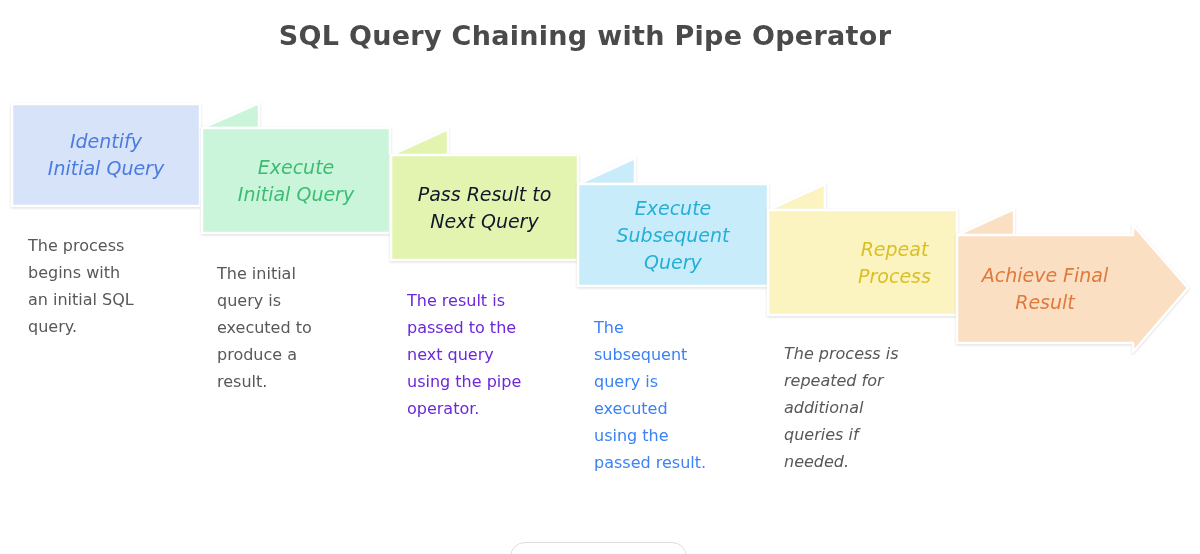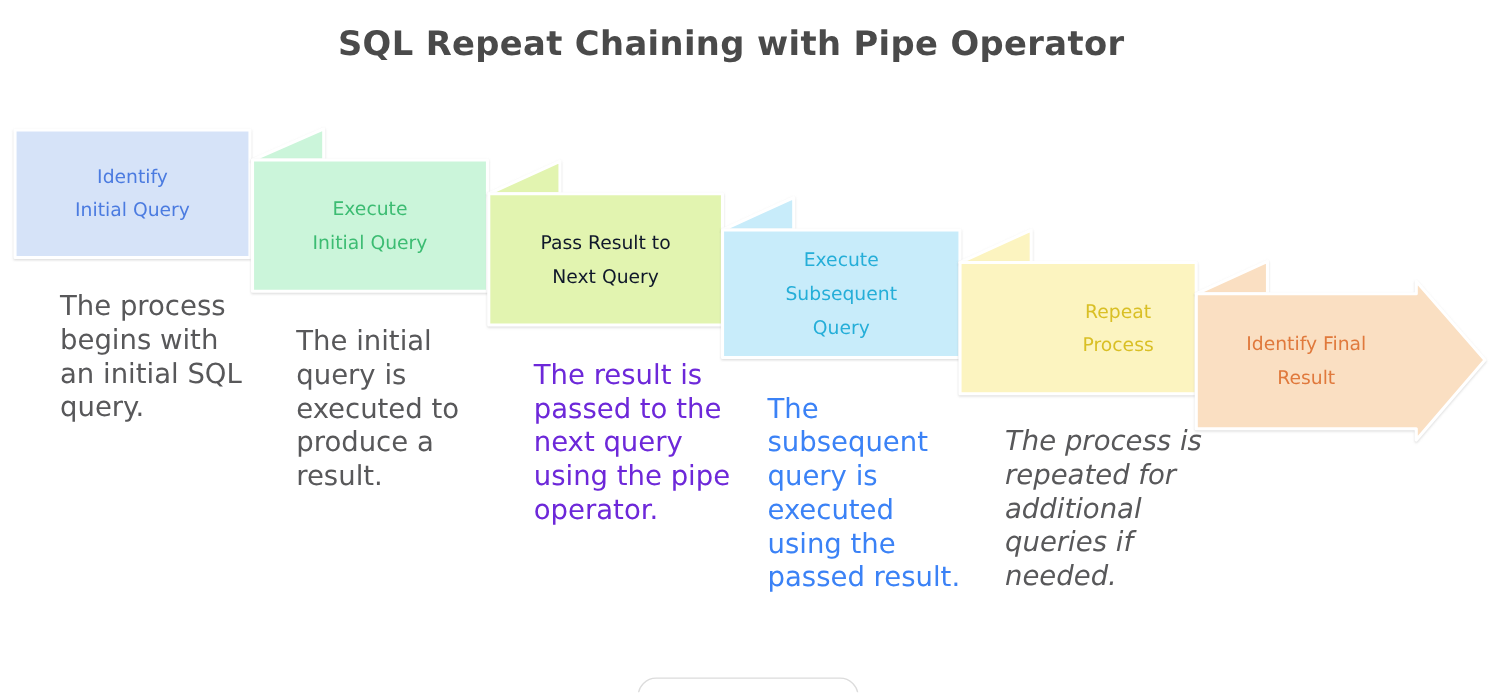--- a/index.html
+++ b/index.html
@@ -32,30 +32,30 @@
     stroke-linejoin: round;
     filter: drop-shadow(0 1px 1px rgba(130,130,130,0.28));
   }
   .step-title {
     position: absolute;
     display: flex;
     align-items: center;
     justify-content: center;
     text-align: center;
     white-space: pre-line;
-    font-size: 15px;
+    font-size: 19px;
     line-height: 27px;
+    font-style: italic;
   }
   .step-desc {
     position: absolute;
     white-space: pre-line;
-    font-size: 22px;
+    font-size: 16px;
     line-height: 27px;
     width: 182px;
-    margin-left: 20px;
   }
   .t1 { left: 12px;  top: 104px; width: 188px; height: 102px; }
   .t2 { left: 202px; top: 128px; width: 188px; height: 105px; }
   .t3 { left: 391px; top: 155px; width: 187px; height: 105px; }
   .t4 { left: 578px; top: 184px; width: 190px; height: 102px; }
   .t5 { left: 768px; top: 210px; width: 189px; height: 105px; }
   .t6 { left: 957px; top: 235px; width: 176px; height: 108px; }
   .d1 { left: 28px;  top: 232px; }
   .d2 { left: 217px; top: 260px; }
   .d3 { left: 407px; top: 287px; }
@@ -72,21 +72,21 @@
     border: 1px solid #dcdcdc;
     border-radius: 15px;
     box-sizing: border-box;
   }
 </style>
 </head>
 <body>
 
 <div class="canvas">
 
-  <div class="main-title" style="color: rgb(74, 74, 74);">SQL Repeat Chaining with Pipe Operator</div>
+  <div class="main-title" style="color: rgb(74, 74, 74);">SQL Query Chaining with Pipe Operator</div>
 
   <svg class="shapes" width="1200" height="554" viewBox="0 0 1200 554">
     <polygon class="shape" points="12,104 200,104 200,206 12,206" fill="#d6e3f8"></polygon>
     <polygon class="shape" points="202,128 259,103 259,128" fill="#cbf5da"></polygon>
     <polygon class="shape" points="202,128 390,128 390,233 202,233" fill="#cbf5da"></polygon>
     <polygon class="shape" points="391,155 448,129 448,155" fill="#e2f4b0"></polygon>
     <polygon class="shape" points="391,155 578,155 578,260 391,260" fill="#e2f4b0"></polygon>
     <polygon class="shape" points="578,184 635,158 635,184" fill="#c8ecfa"></polygon>
     <polygon class="shape" points="578,184 768,184 768,286 578,286" fill="#c8ecfa"></polygon>
     <polygon class="shape" points="768,210 825,184 825,210" fill="#fcf4c0"></polygon>
@@ -99,21 +99,21 @@
 Initial Query</div>
   <div class="step-title t2" style="color: rgb(60, 188, 114);">Execute
 Initial Query</div>
   <div class="step-title t3" style="color: #0f172a;">Pass Result to
 Next Query</div>
   <div class="step-title t4" style="color: rgb(37, 174, 216);">Execute
 Subsequent
 Query</div>
   <div class="step-title t5" style="color: rgb(217, 191, 37); padding-left: 32px;">Repeat
 Process</div>
-  <div class="step-title t6" style="color: rgb(224, 121, 60);">Identify Final
+  <div class="step-title t6" style="color: rgb(224, 121, 60);">Achieve Final
 Result</div>
 
   <div class="step-desc d1" style="color: rgb(88, 88, 90);">The process
 begins with
 an initial SQL
 query.</div>
   <div class="step-desc d2" style="color: rgb(88, 88, 90);">The initial
 query is
 executed to
 produce a

